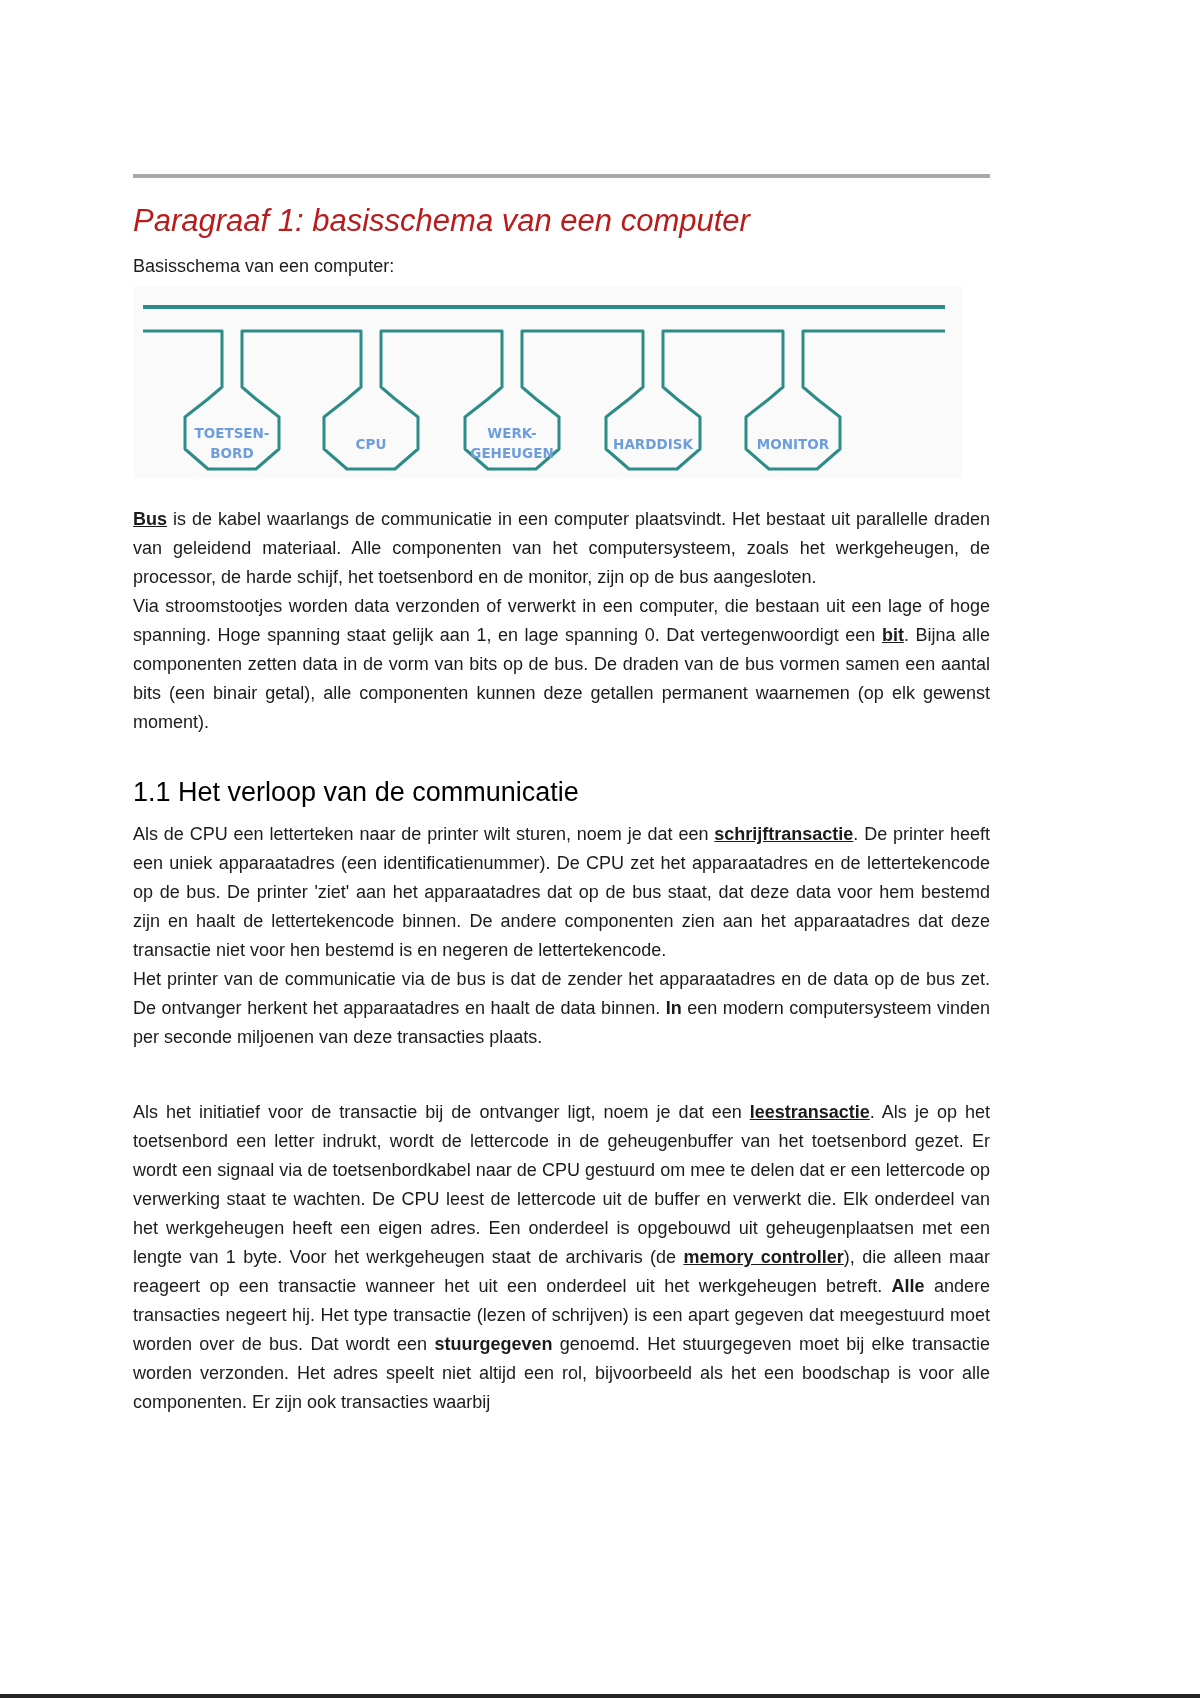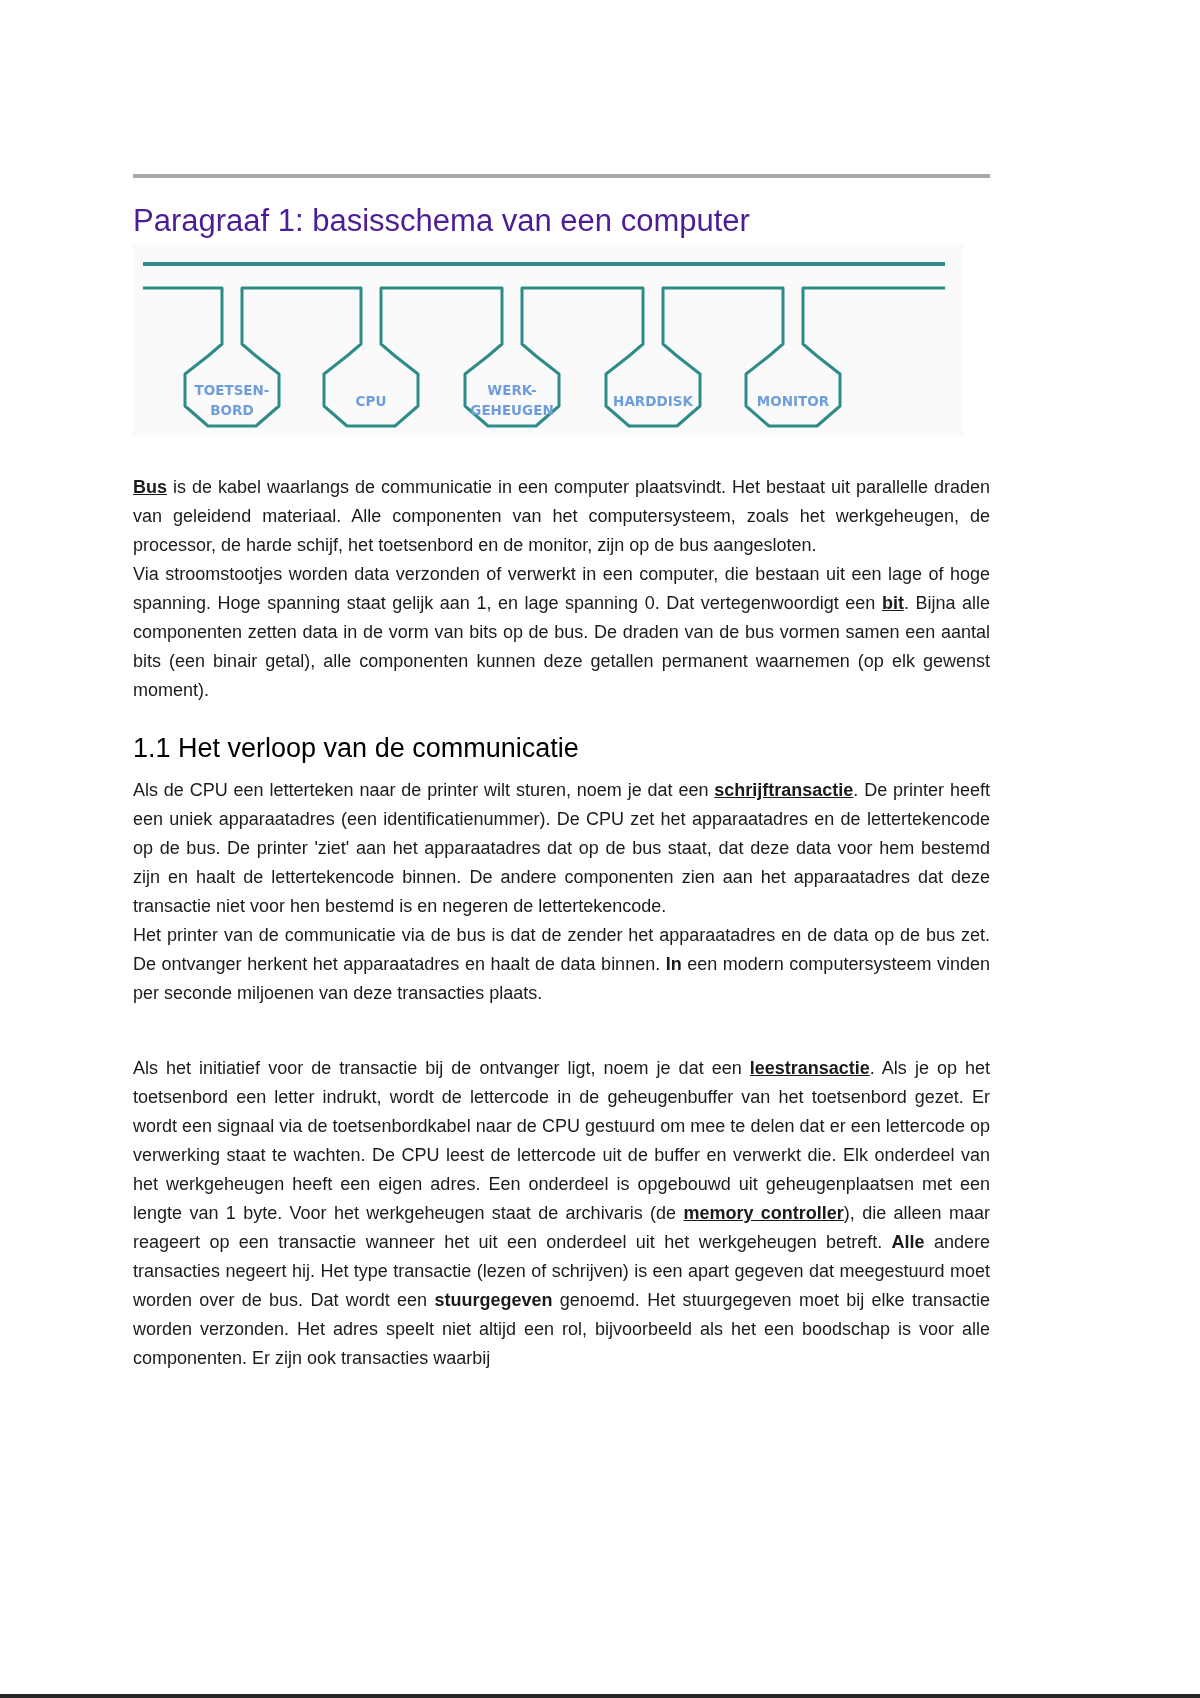--- a/index.html
+++ b/index.html
@@ -28,42 +28,43 @@
     height: 4px;
     background: #a9a9a9;
     margin-top: 28px;
     border: none;
   }
   .h2 {
     margin-top: 26px;
     font-size: 31px;
     line-height: 34px;
     font-weight: 400;
-    color: #4c1d95;
+    color: #b91c1c;
+    font-style: italic;
   }
   .intro {
     margin-top: 14px;
     font-size: 18px;
     line-height: 26px;
   }
   .diagram-wrap {
     margin-top: 6px;
     width: 830px;
     height: 192px;
   }
   .diagram-wrap svg { display: block; }
   .body-p {
     font-size: 18px;
     line-height: 29px;
     text-align: justify;
     color: #1b1b1b;
   }
-  .mt-first { margin-top: 37px; }
+  .mt-first { margin-top: 26px; }
   .h3 {
-    margin-top: 28px;
+    margin-top: 40px;
     margin-bottom: 12px;
     font-size: 27px;
     line-height: 31px;
     font-weight: 400;
     color: #000000;
   }
   .gap-p { margin-top: 46px; }
   .bottom-edge {
     position: absolute;
     left: 0; bottom: 0;
@@ -71,20 +72,21 @@
     background: #262626;
   }
 </style>
 </head>
 <body>
 
 <div class="page">
   <div class="content">
     <div class="title-rule"></div>
     <div class="h2">Paragraaf 1: basisschema van een computer</div>
+    <div class="intro body-p" style="text-align:left">Basisschema van een computer:</div>
 
     <div class="diagram-wrap">
       <svg id="bus-svg" width="830" height="192" viewBox="0 0 830 192" xmlns="http://www.w3.org/2000/svg">
           <rect x="0" y="0" width="830" height="192" fill="#fafafa"></rect>
           <path d="M 10 20 H 812" stroke="#2d8c88" stroke-width="4" fill="none"></path>
           <path d="M 10 44 H 89 V 100 L 75 112 L 52 130 V 162 L 75 182 H 123 L 146 162 V 130 L 123 112 L 109 100 V 44 H 228 V 100 L 214 112 L 191 130 V 162 L 214 182 H 262 L 285 162 V 130 L 262 112 L 248 100 V 44 H 369 V 100 L 355 112 L 332 130 V 162 L 355 182 H 403 L 426 162 V 130 L 403 112 L 389 100 V 44 H 510 V 100 L 496 112 L 473 130 V 162 L 496 182 H 544 L 567 162 V 130 L 544 112 L 530 100 V 44 H 650 V 100 L 636 112 L 613 130 V 162 L 636 182 H 684 L 707 162 V 130 L 684 112 L 670 100 V 44 H 812" stroke="#2d8c88" stroke-width="3" fill="none" stroke-linejoin="round"></path>
           <text x="99" y="151" text-anchor="middle" fill="#6d9edb" font-family="&quot;DejaVu Sans&quot;, sans-serif" font-size="13.5" font-weight="700">TOETSEN-</text>
           <text x="99" y="171" text-anchor="middle" fill="#6d9edb" font-family="&quot;DejaVu Sans&quot;, sans-serif" font-size="13.5" font-weight="700">BORD</text>
           <text x="238" y="162" text-anchor="middle" fill="#6d9edb" font-family="&quot;DejaVu Sans&quot;, sans-serif" font-size="13.5" font-weight="700">CPU</text>
           <text x="379" y="151" text-anchor="middle" fill="#6d9edb" font-family="&quot;DejaVu Sans&quot;, sans-serif" font-size="13.5" font-weight="700">WERK-</text>

